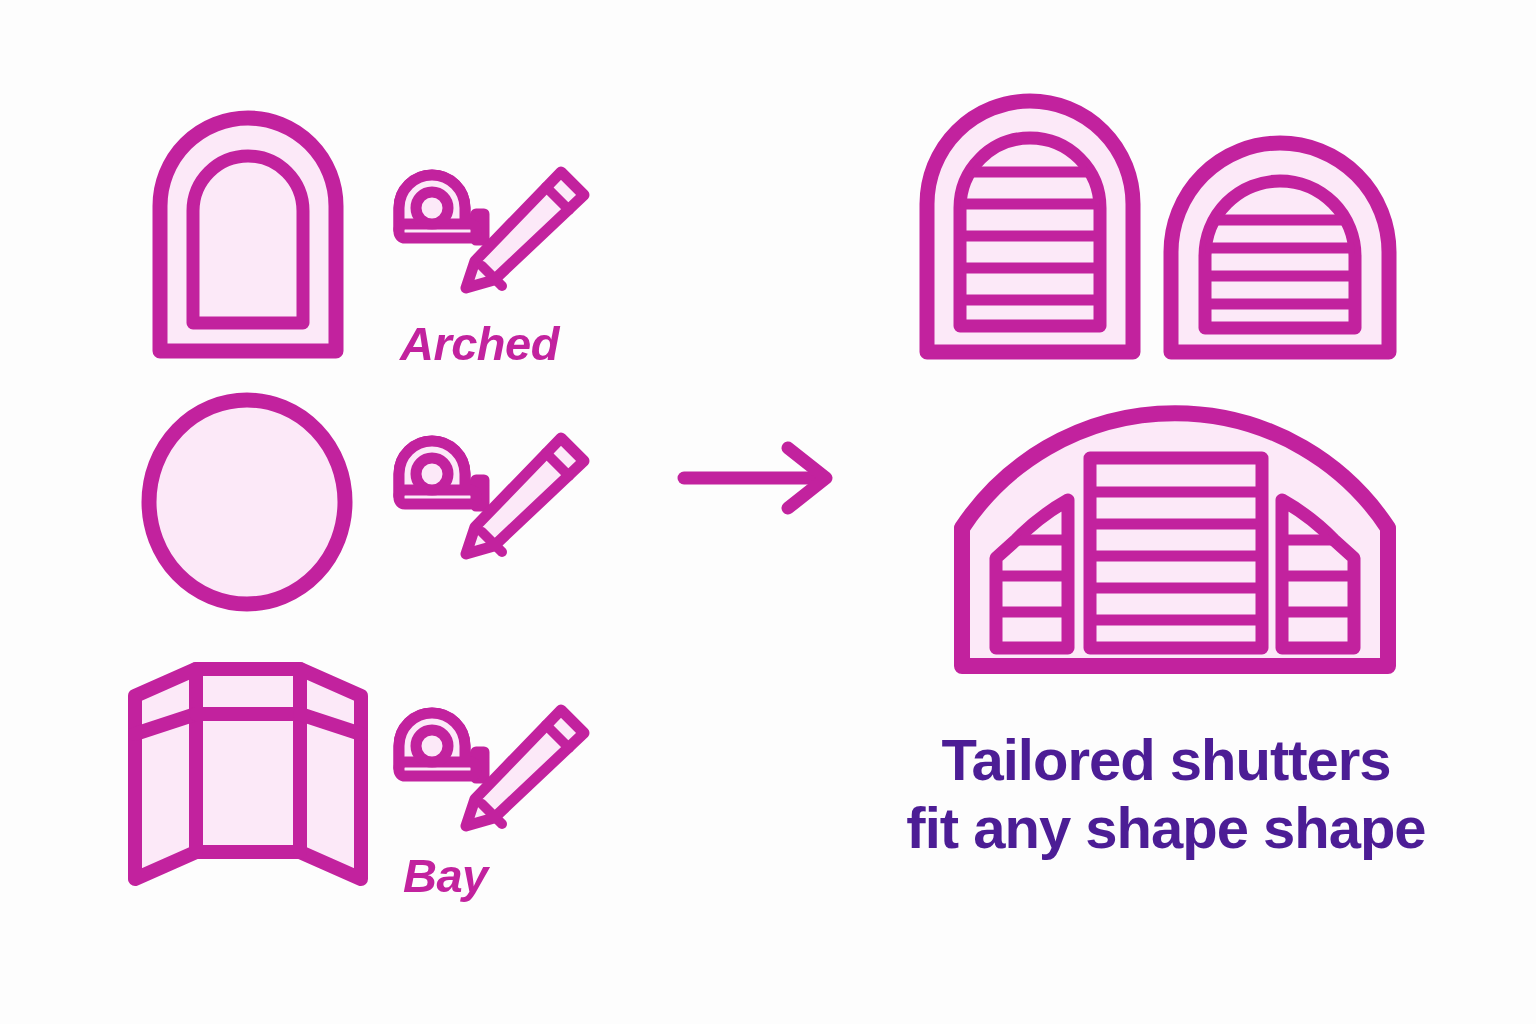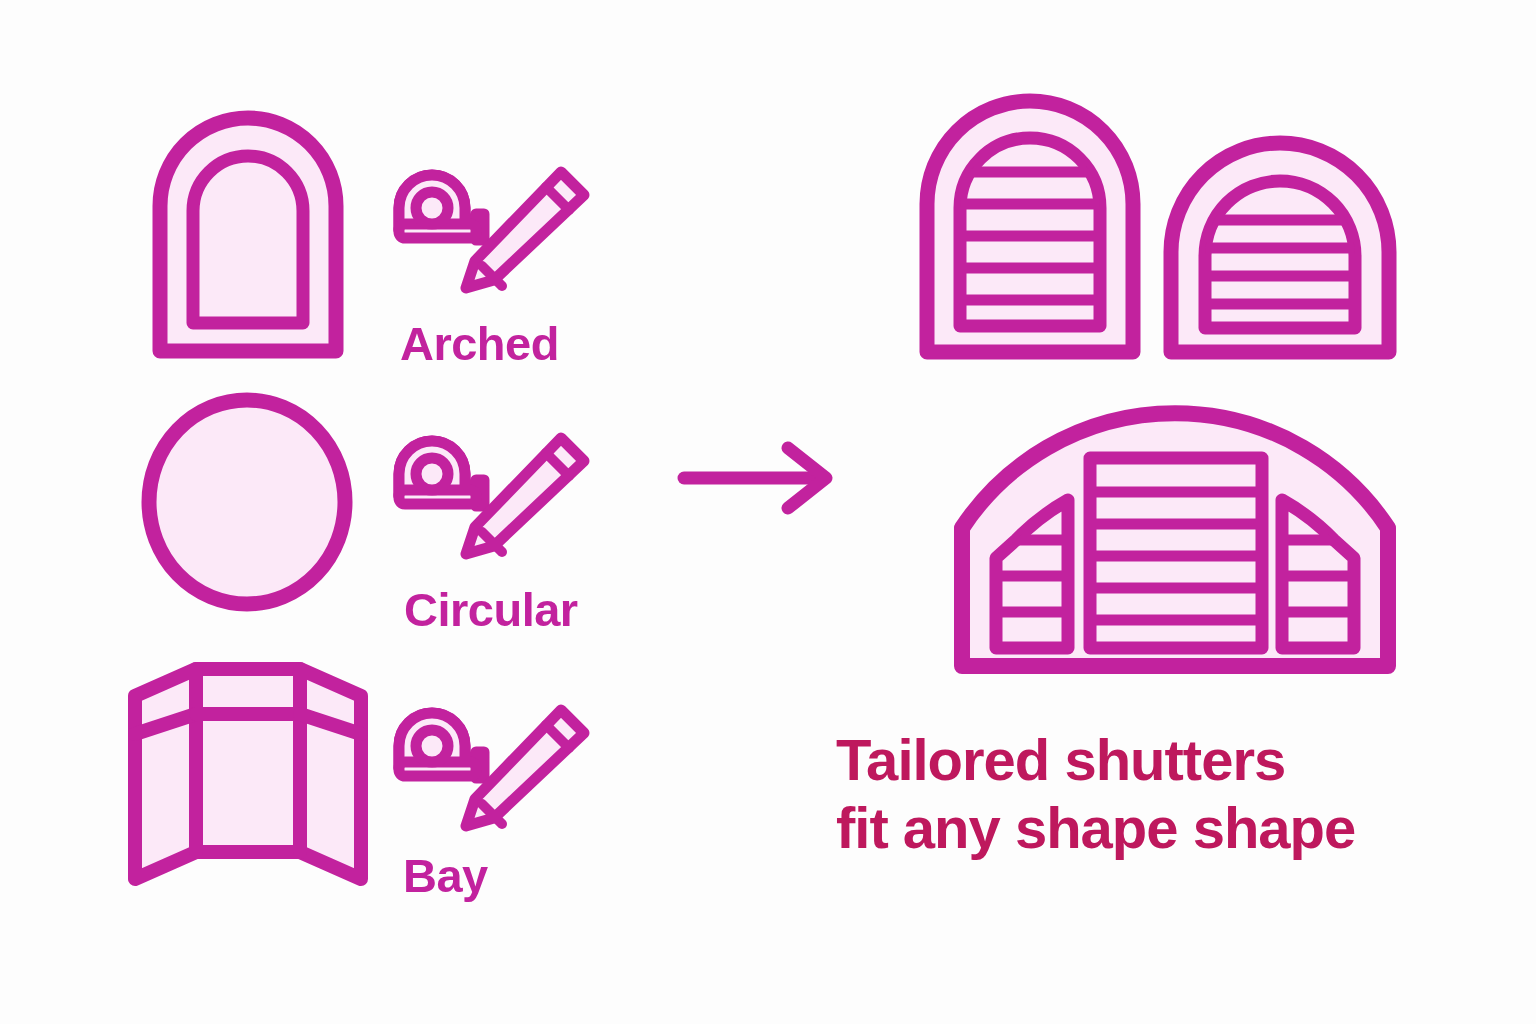--- a/index.html
+++ b/index.html
@@ -24,29 +24,30 @@
   
   .shape-label {
     position: absolute;
     color: #C2229E;
     font-family: "Liberation Sans", sans-serif;
     font-weight: bold;
     font-size: 47px;
     letter-spacing: -0.5px;
     white-space: nowrap;
     line-height: 1;
+    font-style: italic;
   }
 
   .headline {
     position: absolute;
     left: 836px;
     top: 726px;
     width: 660px;
-    text-align: left;
-    color: #be185d;
+    text-align: center;
+    color: #4c1d95;
     font-family: "Liberation Sans", sans-serif;
     font-weight: bold;
     font-size: 58px;
     line-height: 1.17;
     letter-spacing: -1px;
   }
   .headline .ln { display: block; white-space: nowrap; }
 </style>
 </head>
 <body>
@@ -95,21 +96,20 @@
         <circle cx="46" cy="46" r="16" fill="#FCE9F8" stroke="#C2229E" stroke-width="11"></circle>
       </g>
       <g>
         <path d="M175 10 L198 33 L108 118 L80 126 L89 99 Z" fill="#FCE9F8" stroke="#C2229E" stroke-width="11" stroke-linejoin="round"></path>
         <line x1="160" y1="25" x2="183" y2="48" stroke="#C2229E" stroke-width="10" stroke-linecap="round"></line>
         <line x1="96" y1="104" x2="116" y2="124" stroke="#C2229E" stroke-width="10" stroke-linecap="round"></line>
       </g>
     </svg>
   </div>
 
-  <span class="shape-label" style="left:404px; top:586px;">Circular</span>
 
   <div class="abs" style="left:124px; top:658px;">
     <svg class="shape-svg" width="248" height="232" viewBox="0 0 248 232" aria-hidden="true">
       <path d="M11 38 L72 11 L176 11 L237 38 L237 221 L176 194 L72 194 L11 221 Z" fill="#FCE9F8" stroke="#C2229E" stroke-width="14" stroke-linejoin="round"></path>
       <line x1="72" y1="11" x2="72" y2="194" stroke="#C2229E" stroke-width="14" stroke-linecap="round"></line>
       <line x1="176" y1="11" x2="176" y2="194" stroke="#C2229E" stroke-width="14" stroke-linecap="round"></line>
       <path d="M11 76 L72 56" fill="none" stroke="#C2229E" stroke-width="14" stroke-linecap="round"></path>
       <line x1="72" y1="56" x2="176" y2="56" stroke="#C2229E" stroke-width="14" stroke-linecap="round"></line>
       <path d="M176 56 L237 76" fill="none" stroke="#C2229E" stroke-width="14" stroke-linecap="round"></path>
     </svg>

